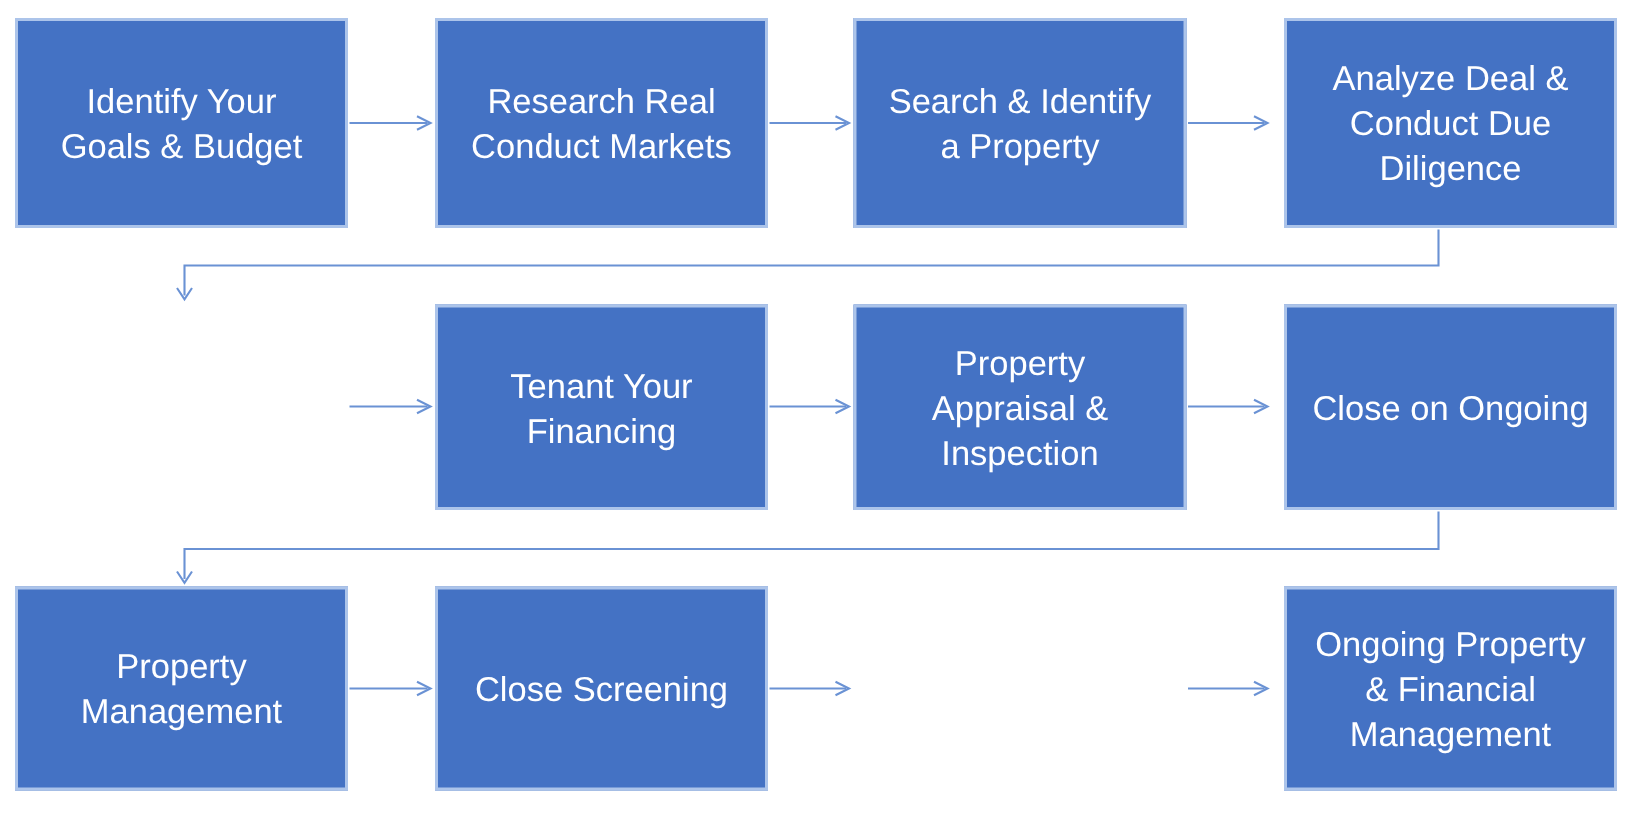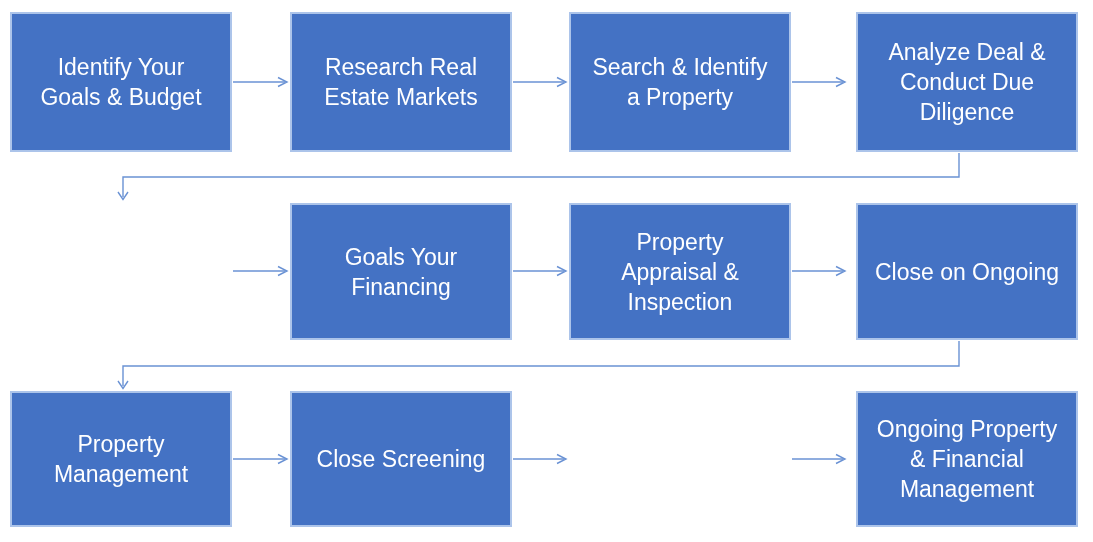--- a/index.html
+++ b/index.html
@@ -109,34 +109,34 @@
       <polyline points="118,381 123,388.5 128,381"></polyline>
     </g>
   </svg>
 
   <div class="box r1 c1">
     <span class="box-label">Identify Your
 Goals &amp; Budget</span>
   </div>
   <div class="box r1 c2">
     <span class="box-label">Research Real
-Estate Markets</span>
+Conduct Markets</span>
   </div>
   <div class="box r1 c3">
     <span class="box-label">Search &amp; Identify
 a Property</span>
   </div>
   <div class="box r1 c4">
     <span class="box-label">Analyze Deal &amp;
 Conduct Due
 Diligence</span>
   </div>
 
   <div class="box r2 c2">
-    <span class="box-label">Goals Your
+    <span class="box-label">Tenant Your
 Financing</span>
   </div>
   <div class="box r2 c3">
     <span class="box-label">Property
 Appraisal &amp;
 Inspection</span>
   </div>
   <div class="box r2 c4">
     <span class="box-label">Close on Ongoing</span>
   </div>

